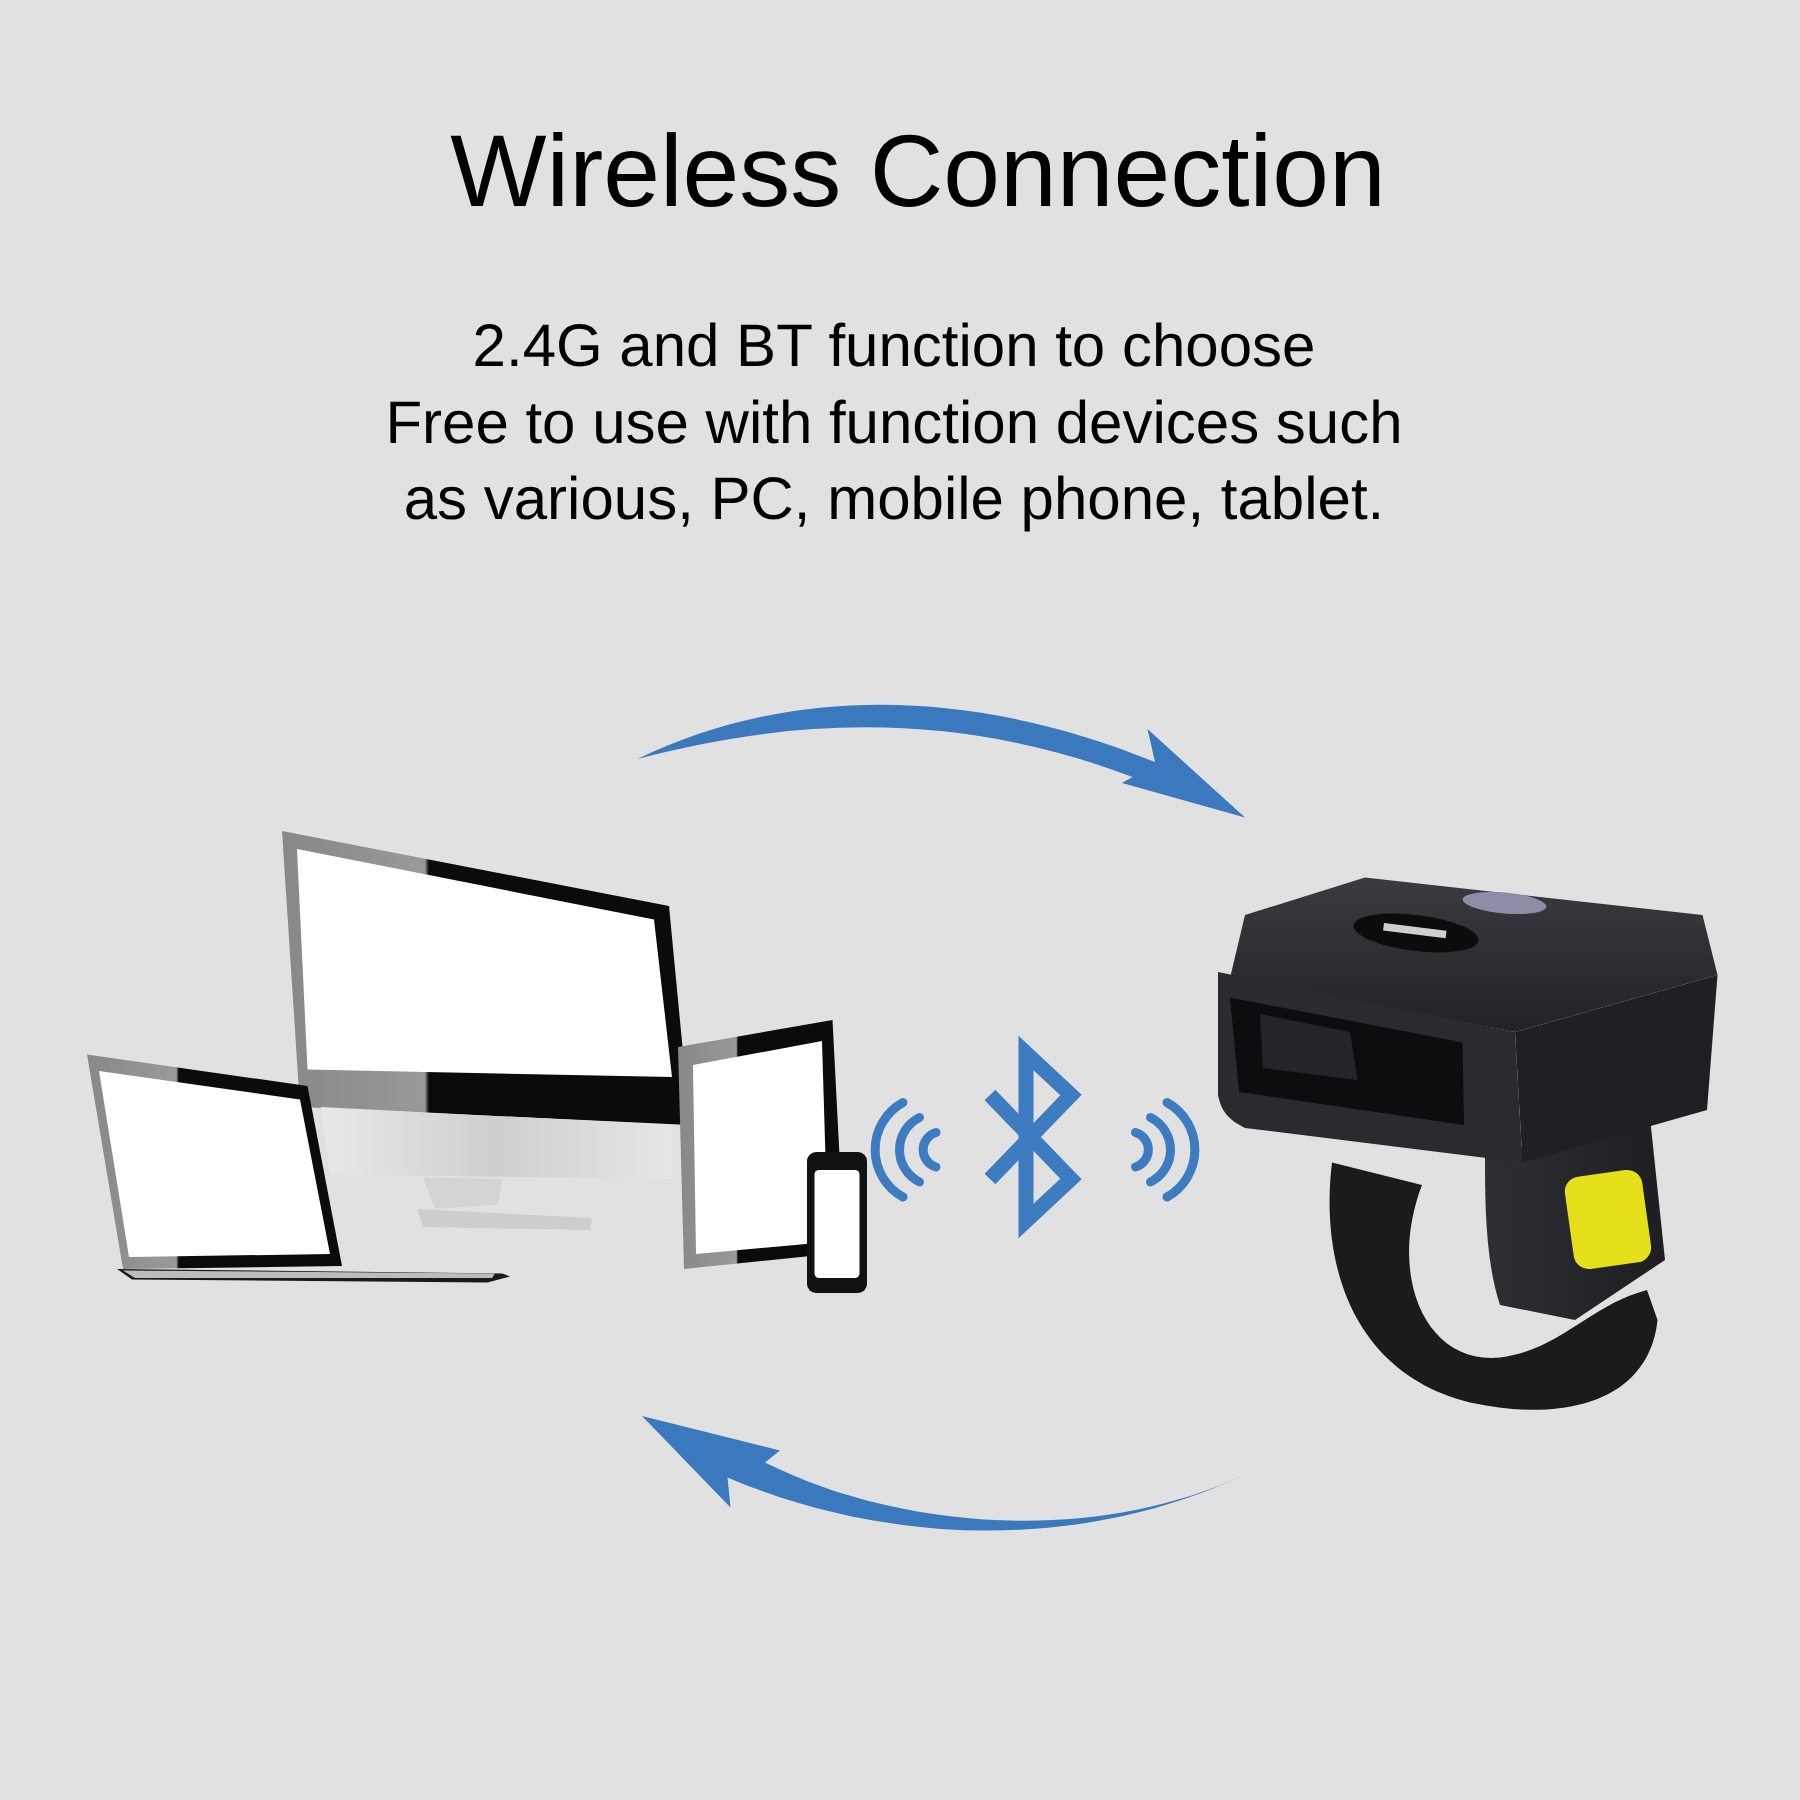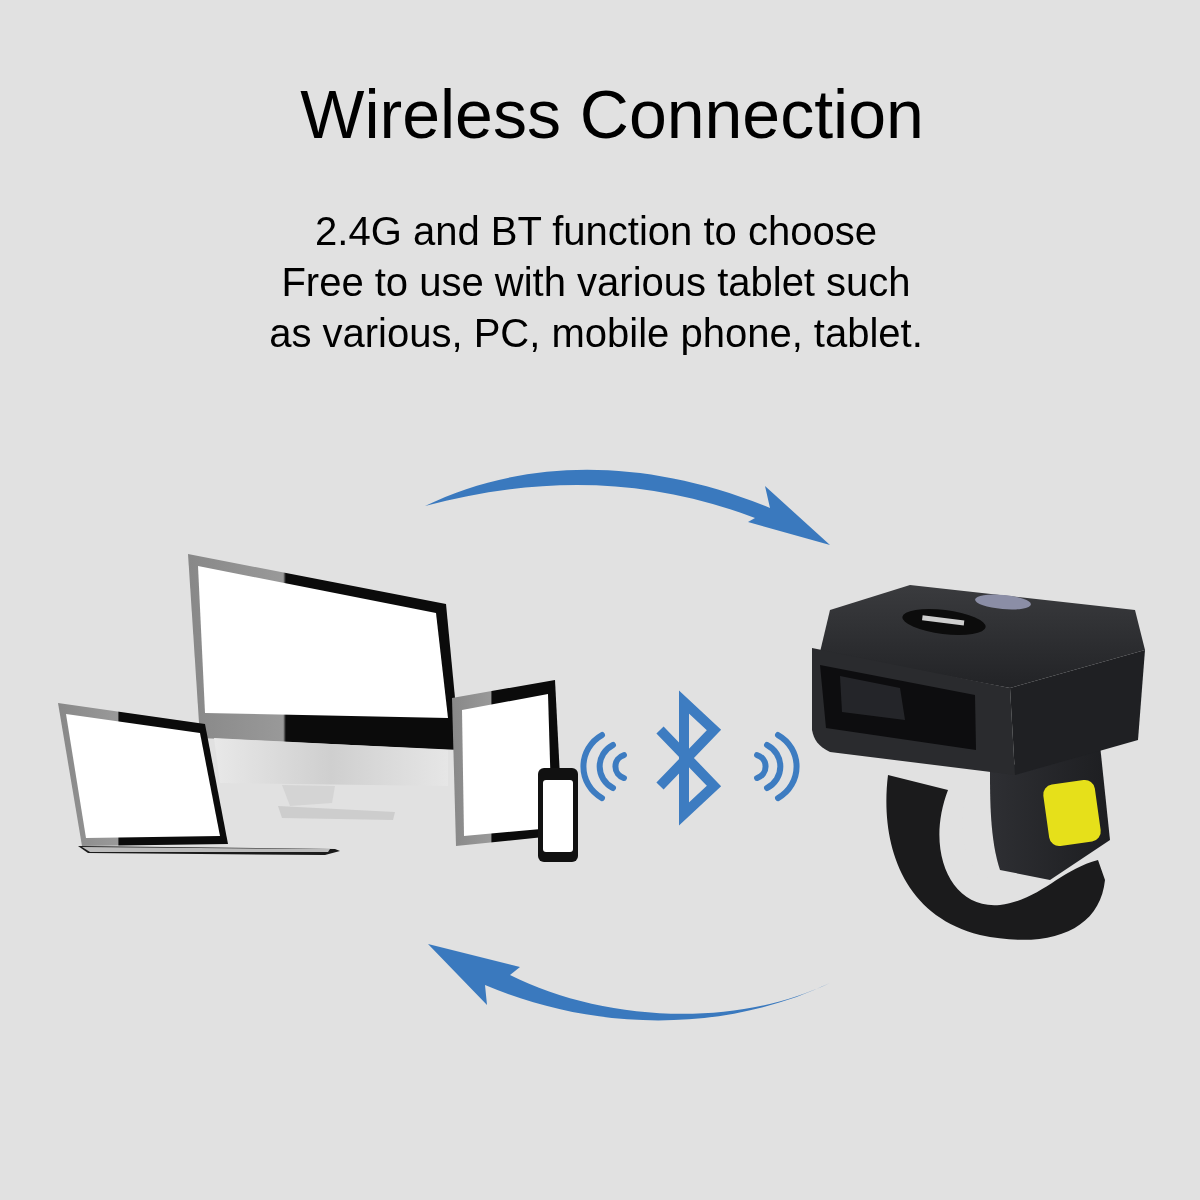--- a/index.html
+++ b/index.html
@@ -21,21 +21,21 @@
   .sub div { white-space: nowrap; }
   svg.layer { position: absolute; left: 0; top: 0; }
 </style>
 </head>
 <body>
 
 <div class="title">Wireless Connection</div>
 
 <div class="sub">
   <div>2.4G and BT function to choose</div>
-  <div>Free to use with various tablet such</div>
+  <div>Free to use with function devices such</div>
   <div>as various, PC, mobile phone, tablet.</div>
 </div>
 
 <svg class="layer" width="1200" height="1200" viewBox="0 0 1200 1200">
   <defs>
     <linearGradient id="bezelG" x1="0" y1="0" x2="1" y2="0">
       <stop offset="0" stop-color="#888"></stop>
       <stop offset="0.35" stop-color="#999"></stop>
       <stop offset="0.36" stop-color="#0b0b0b"></stop>
       <stop offset="1" stop-color="#0b0b0b"></stop>

